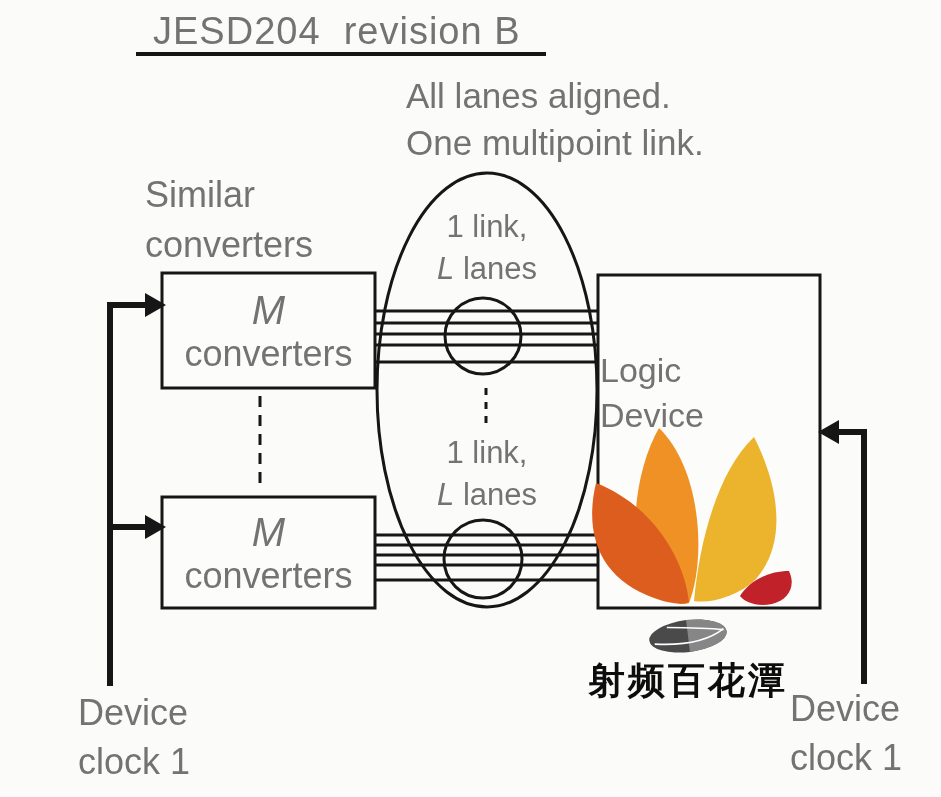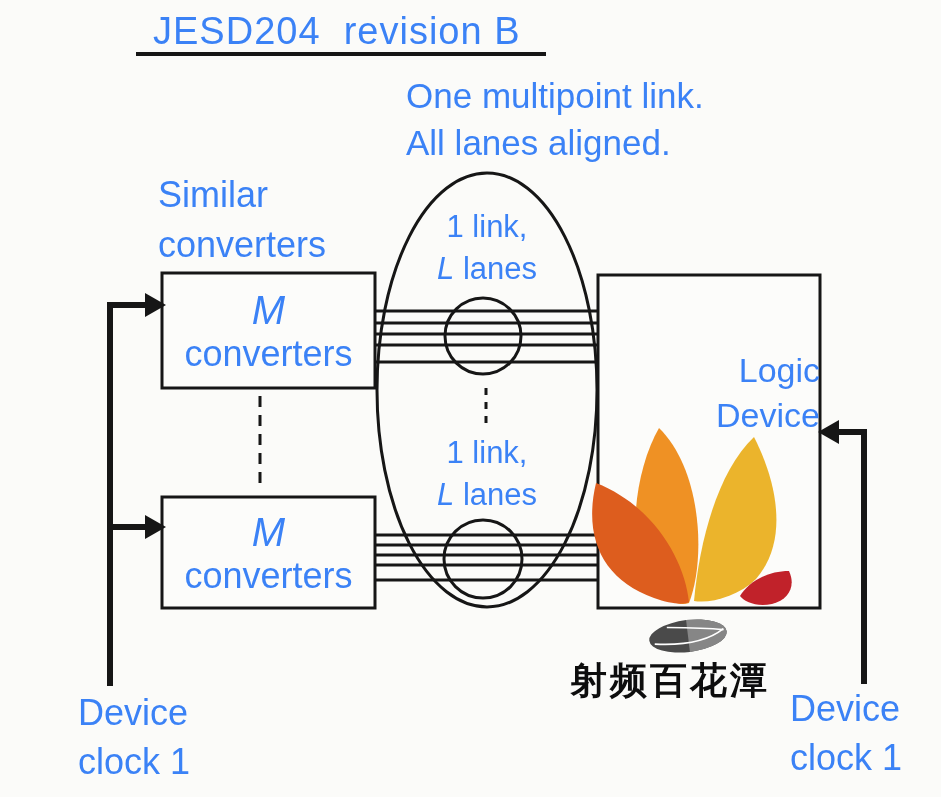--- a/index.html
+++ b/index.html
@@ -3,40 +3,40 @@
 <meta charset="utf-8">
 <style>
   html,body{margin:0;padding:0;background:#ffffff;}
   .canvas{
     position:relative;width:941px;height:797px;overflow:hidden;
     background:#fbfbf9;color:#161616;
     font-family:"Liberation Sans","DejaVu Sans",sans-serif;
   }
   .abs{position:absolute;}
   svg{position:absolute;left:0;top:0;}
-  .txt{position:absolute;color:#3b82f6;}
+  .txt{position:absolute;color:#737373;}
   .title{left:153px;top:10px;font-size:38px;white-space:pre;letter-spacing:1px;}
   .underline{left:136px;top:52px;width:410px;height:4px;background:#161616;}
   .note{left:406px;top:72px;font-size:35px;line-height:47px;}
-  .similar{left:145px;top:170px;font-size:36px;line-height:50px;margin-left:13px;}
+  .similar{left:145px;top:170px;font-size:36px;line-height:50px;}
   .boxtxt{display:flex;flex-direction:column;align-items:center;justify-content:center;text-align:center;}
   .box1{left:162px;top:273px;width:213px;height:115px;}
   .box2{left:162px;top:497px;width:213px;height:111px;}
   .msym{font-size:40px;font-style:italic;line-height:46px;}
   .convw{font-size:36px;line-height:42px;white-space:nowrap;}
   .linklbl{width:200px;text-align:center;font-size:31px;line-height:42px;}
   .linktop{left:387px;top:206px;}
   .linkbot{left:387px;top:432px;}
   .it{font-style:italic;}
   .suffix{margin-left:0.28em;}
-  .logic{left:600px;top:348px;width:220px;text-align:right;font-size:34px;line-height:45px;}
+  .logic{left:600px;top:348px;width:220px;text-align:left;font-size:34px;line-height:45px;}
   .clk{font-size:36px;line-height:49px;}
   .clk1{left:78px;top:688px;}
   .clk2{left:790px;top:684px;}
-  .wm{left:570px;top:656px;width:236px;text-align:left;font-size:37px;font-weight:700;letter-spacing:3px;color:#0d0d0d;}
+  .wm{left:570px;top:656px;width:236px;text-align:center;font-size:37px;font-weight:700;letter-spacing:3px;color:#0d0d0d;}
 </style>
 </head>
 <body>
 
 <div class="canvas">
 
   <svg width="941" height="797" viewBox="0 0 941 797">
 
     <rect x="162" y="273" width="213" height="115" fill="#fcfcfa" stroke="#161616" stroke-width="3"></rect>
     <rect x="162" y="497" width="213" height="111" fill="#fcfcfa" stroke="#161616" stroke-width="3"></rect>
@@ -90,22 +90,22 @@
       <path d="M688,620 A39,16 0 0 1 727,636 A39,16 0 0 1 688,652 Z" opacity="0.9" fill="#8d8d8d"></path>
       <path d="M654,640 Q700,648 724,633" fill="none" stroke="#ffffff" stroke-width="1.6"></path>
       <path d="M668,625 Q706,630 724,634" fill="none" stroke="#ffffff" stroke-width="1.6"></path>
     </g>
   </svg>
 
   <div class="txt title">JESD204  revision B</div>
   <div class="abs underline"></div>
 
   <div class="txt note">
+    <div>All lanes aligned.</div>
     <div>One multipoint link.</div>
-    <div>All lanes aligned.</div>
   </div>
 
   <div class="txt similar">
     <div>Similar</div>
     <div>converters</div>
   </div>
 
   <div class="txt boxtxt box1">
     <div class="msym">M</div>
     <div class="convw">converters</div>

